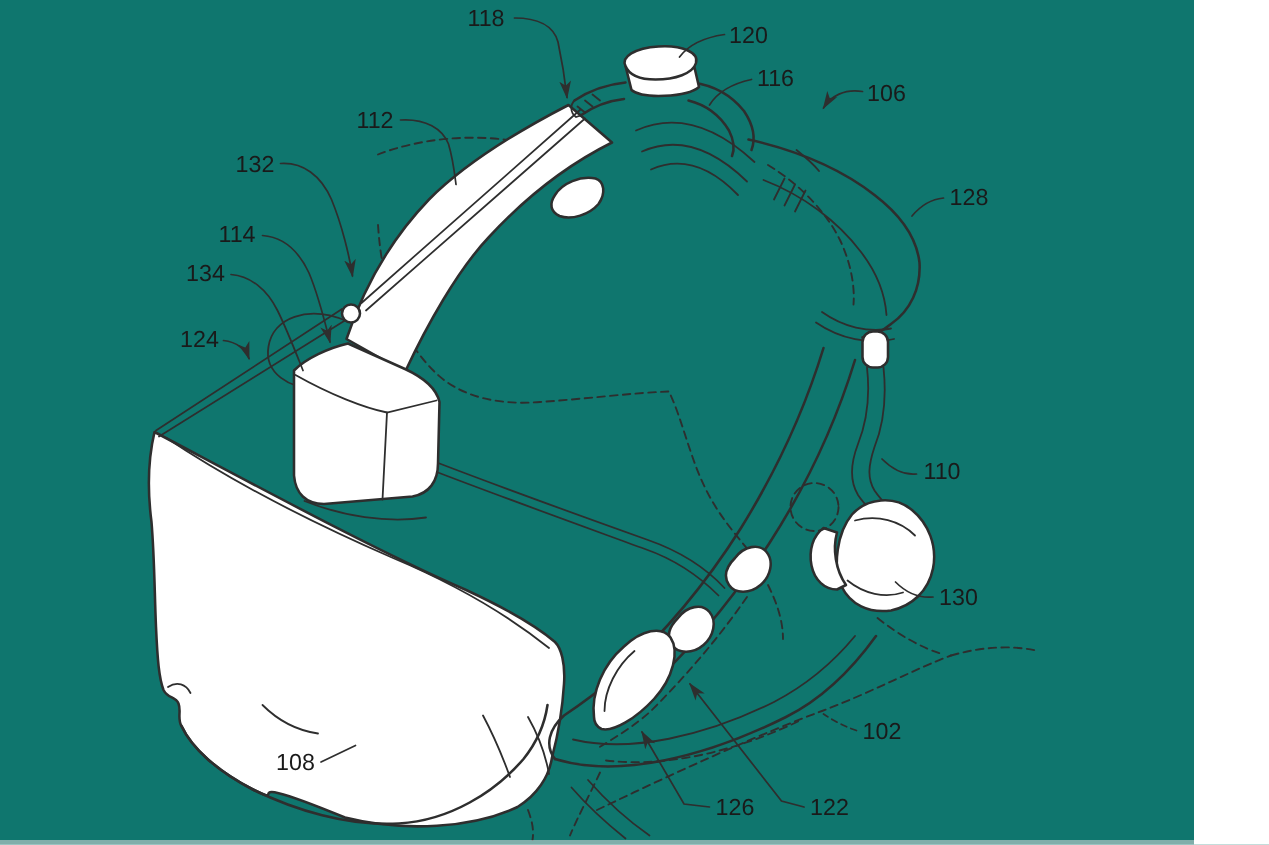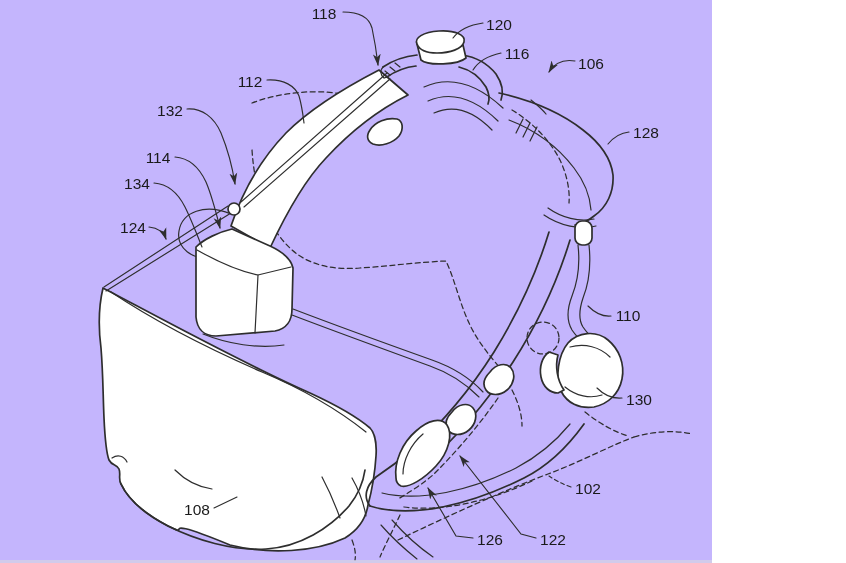--- a/index.html
+++ b/index.html
@@ -1,16 +1,16 @@
 <!DOCTYPE html>
 <html><head>
 <meta charset="utf-8">
 <style>
   html,body{margin:0;padding:0;background:#ffffff;}
-  .stage{position:relative;width:712px;height:563px;background:#c4b5fd;overflow:hidden;
+  .stage{position:relative;width:796px;height:563px;background:#0f766e;overflow:hidden;
          font-family:"Liberation Sans", sans-serif;}
   svg{display:block;}
   .outline{fill:none;stroke:#2e2e2e;stroke-width:1.7;stroke-linecap:round;stroke-linejoin:round;}
   .outline-fill{fill:#ffffff;stroke:#2e2e2e;stroke-width:1.7;stroke-linejoin:round;}
   .detail{fill:none;stroke:#2e2e2e;stroke-width:1.2;stroke-linecap:round;}
   .cord{fill:none;stroke:#2e2e2e;stroke-width:1.15;stroke-linecap:round;}
   .dashed{fill:none;stroke:#2e2e2e;stroke-width:1.25;stroke-dasharray:5 3.5;stroke-linecap:round;}
   .leader{fill:none;stroke:#2e2e2e;stroke-width:1.15;stroke-linecap:round;}
   .ref{font:15.5px "Liberation Sans", sans-serif;fill:#1a1a1a;text-anchor:middle;dominant-baseline:central;}
   .scan-strip{position:absolute;left:0;bottom:0;width:100%;height:3px;background:#dcdcdc;opacity:.55;}

